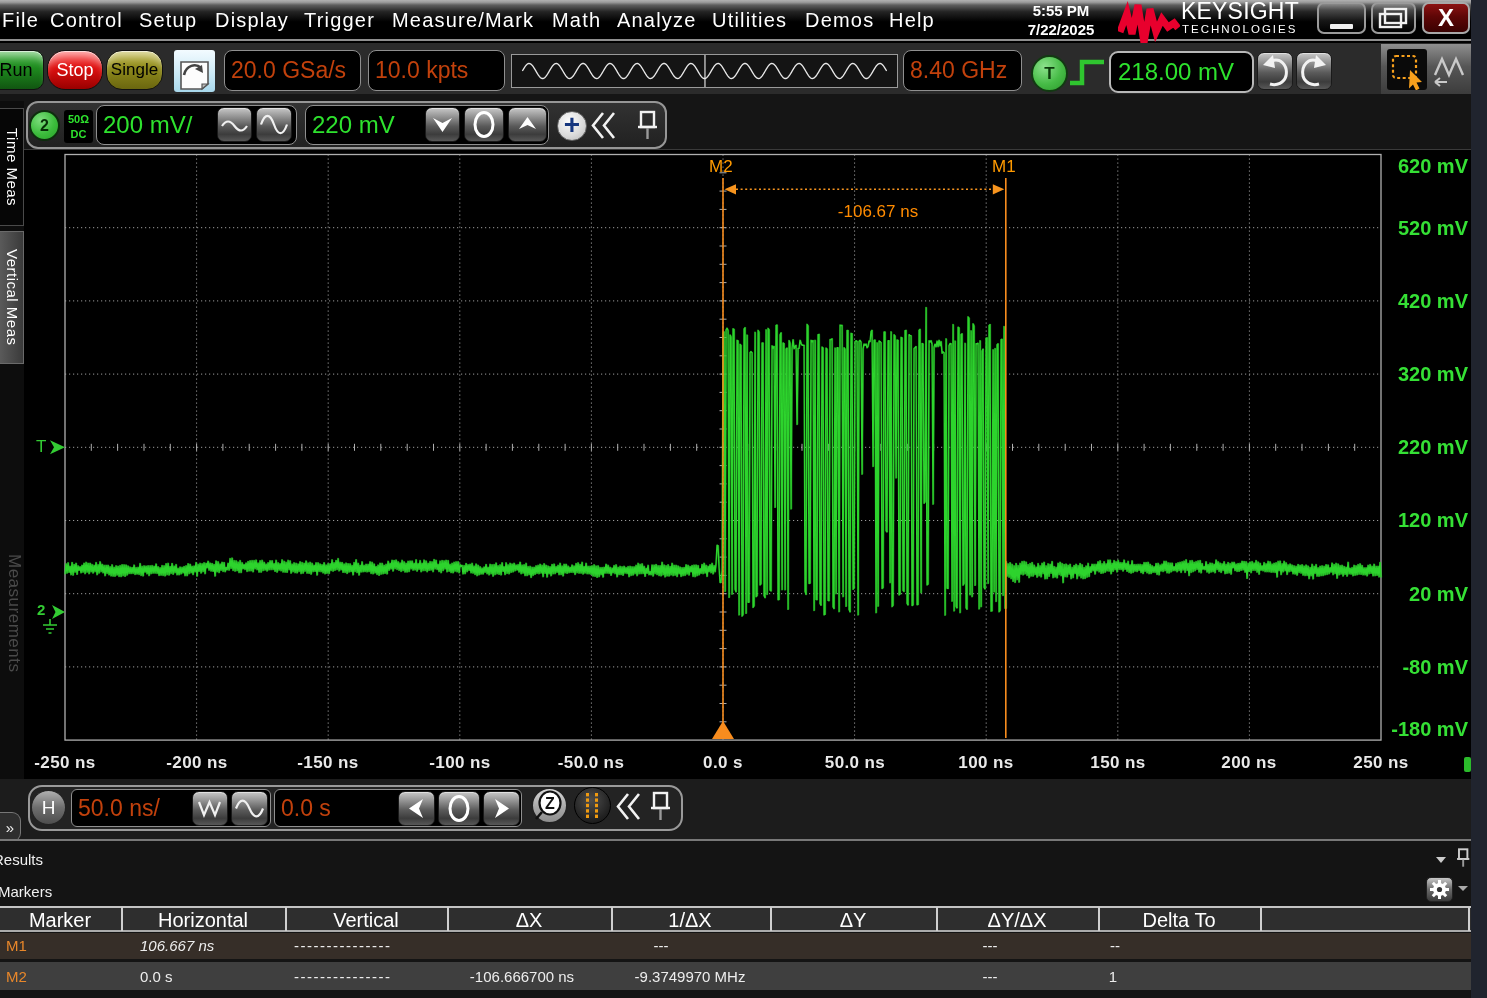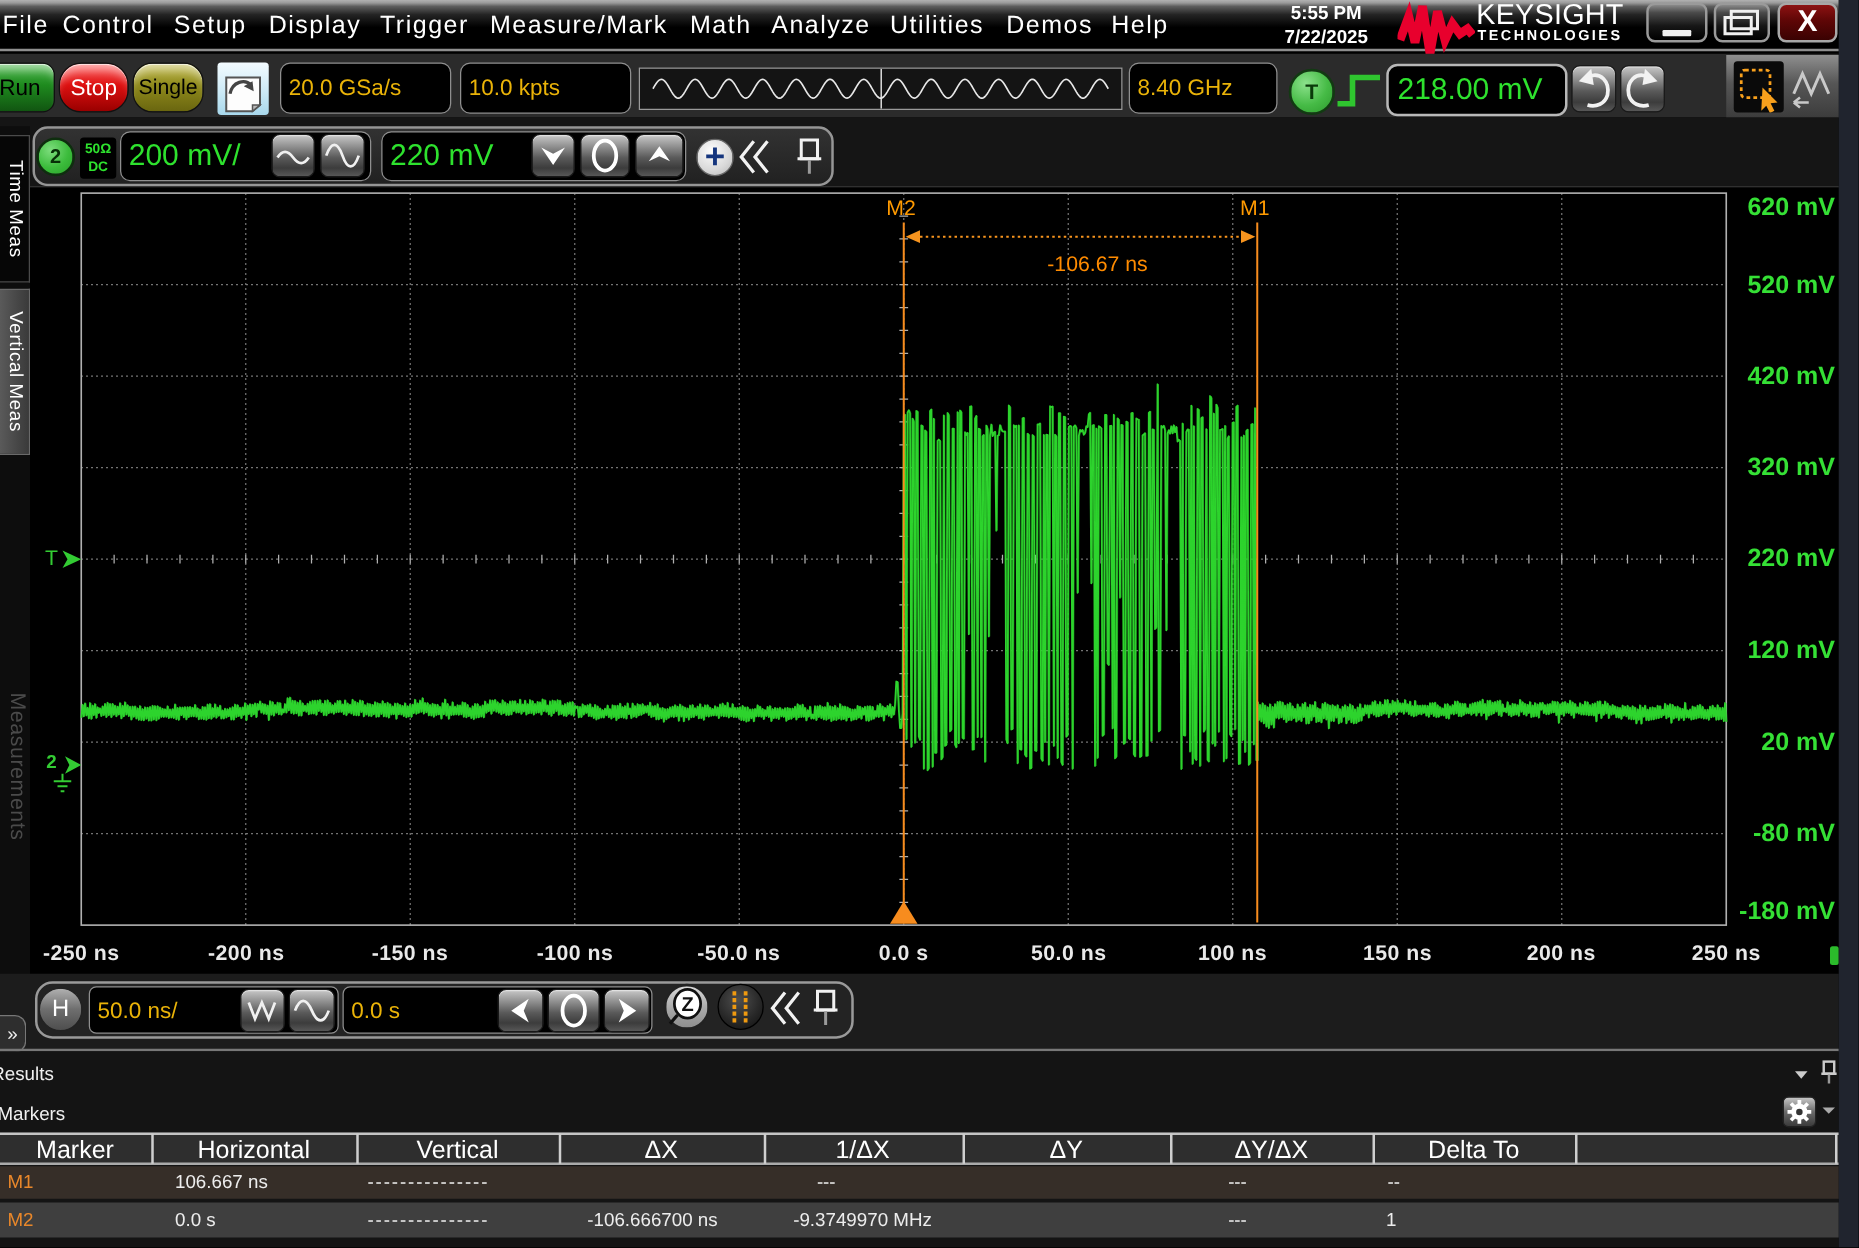--- a/index.html
+++ b/index.html
@@ -1,17 +1,17 @@
 <!DOCTYPE html>
 <html><head><meta charset="utf-8"><style>
 *{margin:0;padding:0;box-sizing:border-box}
 html,body{width:1487px;height:998px;background:#000;overflow:hidden;
 font-family:"Liberation Sans",sans-serif;position:relative}
 .abs{position:absolute}
-.blackbox{position:absolute;background:#000;border:1.5px solid #8f8f8f;border-radius:8px;color:#eab308;font-size:18px;display:flex;align-items:center;padding-left:6px;white-space:nowrap}
+.blackbox{position:absolute;background:#000;border:1.5px solid #8f8f8f;border-radius:8px;color:#c2410c;font-size:23px;display:flex;align-items:center;padding-left:6px;white-space:nowrap}
 .silverbtn{position:absolute;border-radius:7px;border:1px solid #1a1a1a;background:linear-gradient(180deg,#c8c8c8 0%,#969696 25%,#5a5a5a 55%,#3c3c3c 80%,#585858 100%);box-shadow:inset 0 1px 0 #e0e0e0}
 .mv{position:absolute;color:#e9e9e9;font-size:17px;font-weight:bold;white-space:nowrap;letter-spacing:.4px}
 .gl{position:absolute;color:#35e035;font-size:20px;font-weight:bold;white-space:nowrap;text-align:right}
 .menu{position:absolute;top:0;color:#fff;font-size:20px;line-height:41px;white-space:nowrap;letter-spacing:1.2px}
 .hdrcell{position:absolute;top:909px;color:#ffffff;font-size:20px;white-space:nowrap;transform:translateX(-50%)}
 .rowtxt{position:absolute;color:#ededed;font-size:15px;white-space:nowrap}
 .vtab{position:absolute;left:0;width:24px;color:#fff;font-size:15px;writing-mode:vertical-rl;text-align:center;letter-spacing:.5px}
 </style></head><body>
 
 <div class="abs" style="left:0;top:0;width:1471px;height:41px;background:linear-gradient(180deg,#b2b2b2 0%,#9a9a9a 6%,#5e5e5e 13%,#242424 30%,#000 56%,#000 100%);border-bottom:2px solid #8f8f8f"></div>
@@ -24,21 +24,21 @@
 <div class="menu" style="left:552px">Math</div>
 <div class="menu" style="left:617px">Analyze</div>
 <div class="menu" style="left:712px">Utilities</div>
 <div class="menu" style="left:805px">Demos</div>
 <div class="menu" style="left:889px">Help</div>
 <div class="abs" style="left:1023px;top:1px;width:76px;text-align:center;color:#fff;font-size:15px;font-weight:bold;line-height:19px">5:55 PM<br>7/22/2025</div>
 <svg class="abs" style="left:1118px;top:0" width="62" height="46" viewBox="0 0 62 46">
 <polyline points="2,32 9,13 14,34 20,5 26,43 32,9 38,32 44,19 50,27 56,23 60,28" fill="none" stroke="#e8002d" stroke-width="7" stroke-linejoin="miter"></polyline>
   </svg>
 <div class="abs" style="left:1181px;top:1px;color:#fff;font-size:23px;line-height:21px;font-weight:normal;letter-spacing:.2px">KEYSIGHT</div>
-<div class="abs" style="left:1182px;top:23px;color:#fff;font-size:11.5px;font-weight:bold;letter-spacing:2.0px">TECHNOLOGIES</div>
+<div class="abs" style="left:1182px;top:23px;color:#fff;font-size:11.5px;font-weight:normal;letter-spacing:2.0px">TECHNOLOGIES</div>
 <div class="abs" style="left:1317px;top:2px;width:49px;height:32px;background:linear-gradient(180deg,#8a8a8a 0%,#4a4a4a 22%,#161616 60%,#000 100%);border:2px solid #9a9a9a;border-radius:7px"></div>
 <div class="abs" style="left:1330px;top:24px;width:23px;height:5px;background:#f0f0f0;border-radius:1px"></div>
 <div class="abs" style="left:1371px;top:2px;width:45px;height:32px;background:linear-gradient(180deg,#8a8a8a 0%,#4a4a4a 22%,#161616 60%,#000 100%);border:2px solid #9a9a9a;border-radius:7px"></div>
 <svg class="abs" style="left:1378px;top:7px" width="31" height="22" viewBox="0 0 31 22">
     <rect x="7" y="2" width="21" height="14" fill="none" stroke="#f0f0f0" stroke-width="2.4"></rect>
     <rect x="2" y="7" width="21" height="13" fill="none" stroke="#f0f0f0" stroke-width="2.4"></rect>
   </svg>
 <div class="abs" style="left:1422px;top:2px;width:48px;height:32px;background:linear-gradient(180deg,#8c1212 0%,#5e0606 45%,#3a0202 100%);border:2px solid #a8a8a8;border-radius:7px;color:#fff;font-size:24px;font-weight:bold;text-align:center;line-height:28px">X</div>
 <div class="abs" style="left:0;top:43px;width:1471px;height:51px;background:#2b2b2b"></div>
 <div class="abs" style="left:-12px;top:50px;width:56px;height:40px;border-radius:10px;background:linear-gradient(180deg,#4db84d 0%,#1e8a1e 45%,#115511 100%);border:1px solid #111;color:#000;font-size:18px;display:flex;align-items:center;justify-content:center;box-shadow:inset 0 10px 8px -5px rgba(255,255,255,.55),inset 0 1px 0 rgba(255,255,255,.6)">Run</div>
@@ -276,21 +276,21 @@
 <div class="abs" style="left:447px;top:907px;width:2px;height:24px;background:#cfcfcf"></div>
 <div class="abs" style="left:611px;top:907px;width:2px;height:24px;background:#cfcfcf"></div>
 <div class="abs" style="left:770px;top:907px;width:2px;height:24px;background:#cfcfcf"></div>
 <div class="abs" style="left:936px;top:907px;width:2px;height:24px;background:#cfcfcf"></div>
 <div class="abs" style="left:1098px;top:907px;width:2px;height:24px;background:#cfcfcf"></div>
 <div class="abs" style="left:1260px;top:907px;width:2px;height:24px;background:#cfcfcf"></div>
 <div class="abs" style="left:1468px;top:907px;width:2px;height:24px;background:#cfcfcf"></div>
 <div class="abs" style="left:0;top:933px;width:1471px;height:26px;background:#362e28"></div>
 <div class="abs" style="left:0;top:962px;width:1471px;height:28px;background:#3f3f3f"></div>
 <div class="rowtxt" style="left:6px;top:937px;color:#e8872a;">M1</div>
-<div class="rowtxt" style="left:140px;top:937px;color:#ededed;">106.667 ns</div>
+<div class="rowtxt" style="left:140px;top:937px;color:#ededed;font-style:italic;">106.667 ns</div>
 <div class="rowtxt" style="left:294px;top:937px;color:#ededed;"><span style="letter-spacing:1.5px">---------------</span></div>
 <div class="rowtxt" style="left:661px;top:937px;color:#ededed;transform:translateX(-50%);">---</div>
 <div class="rowtxt" style="left:990px;top:937px;color:#ededed;transform:translateX(-50%);">---</div>
 <div class="rowtxt" style="left:1115px;top:937px;color:#ededed;transform:translateX(-50%);">--</div>
 <div class="rowtxt" style="left:6px;top:968px;color:#e8872a;">M2</div>
 <div class="rowtxt" style="left:140px;top:968px;color:#ededed;">0.0 s</div>
 <div class="rowtxt" style="left:294px;top:968px;color:#ededed;"><span style="letter-spacing:1.5px">---------------</span></div>
 <div class="rowtxt" style="left:522px;top:968px;color:#ededed;transform:translateX(-50%);">-106.666700 ns</div>
 <div class="rowtxt" style="left:690px;top:968px;color:#ededed;transform:translateX(-50%);">-9.3749970 MHz</div>
 <div class="rowtxt" style="left:990px;top:968px;color:#ededed;transform:translateX(-50%);">---</div>

